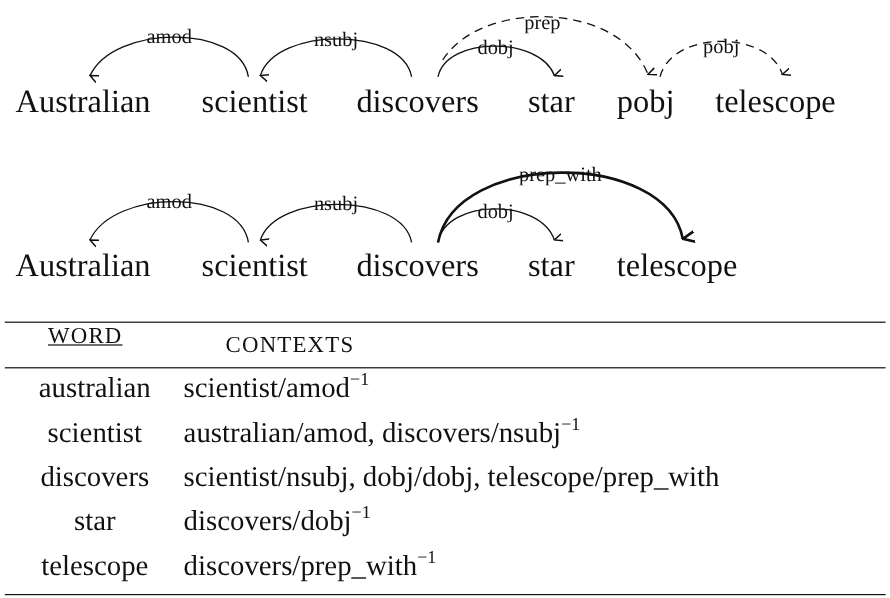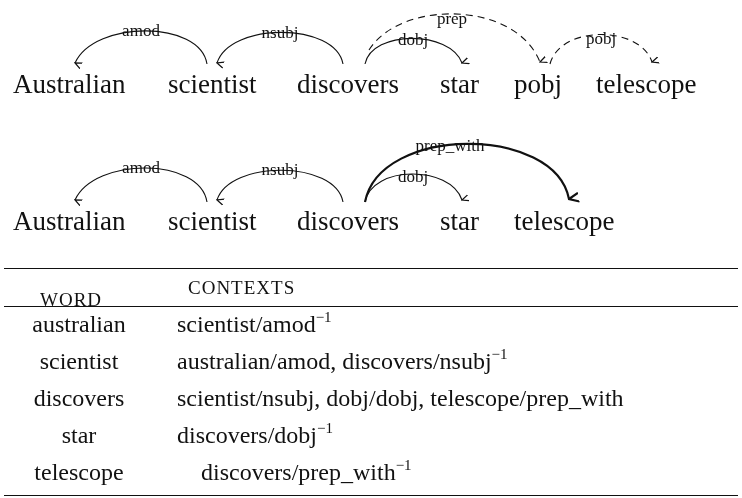--- a/index.html
+++ b/index.html
@@ -5,21 +5,21 @@
   html, body { margin:0; padding:0; background:#ffffff; }
   body { width:742px; height:498px; position:relative; overflow:hidden; font-family:"Liberation Serif", "DejaVu Serif", serif; color:#111; }
   .diagram { position:absolute; left:0; width:742px; }
   .diagram svg { position:absolute; left:0; top:0; }
   .word { position:absolute; font-size:27px; line-height:27px; white-space:nowrap; }
   .arc-label { position:absolute; font-size:17px; line-height:12px; white-space:nowrap; transform:translateX(-50%); background:transparent;margin-top:14px; }
   .table { position:absolute; left:4px; top:268px; width:734px; }
   .rule { position:absolute; left:0; width:734px; background:#111; }
   .hdr { position:absolute; font-size:19px; letter-spacing:1px; }
   .cell-word { position:absolute; font-size:24px; text-align:center; width:150px; left:0; white-space:nowrap; }
-  .cell-ctx { position:absolute; font-size:24px; left:173px; white-space:nowrap; }
+  .cell-ctx { position:absolute; font-size:24px; left:149px; white-space:nowrap; }
   sup { font-size:15px; vertical-align:10px; line-height:0; }
 </style>
 </head>
 <body>
 
 <div class="diagram" style="top:0; height:110px;">
   <svg width="742" height="110">
     <defs>
       <marker id="arrow" viewBox="0 0 10 10" refX="5" refY="9" markerWidth="7" markerHeight="7" orient="auto">
         <path d="M1,0 L5,9 L9,0" fill="none" stroke="#111" stroke-width="1.6"></path>
@@ -61,32 +61,32 @@
       </marker>
     </defs>
     <path d="M207,82 C200,37 95,37 75,80" fill="none" stroke="#111" stroke-width="1.1" marker-end="url(#arrow2)"></path>
     <path d="M343,82 C335,40 230,40 217,80" fill="none" stroke="#111" stroke-width="1.1" marker-end="url(#arrow2)"></path>
     <path d="M365,82 C372,45 450,45 462,80" fill="none" stroke="#111" stroke-width="1.1" marker-end="url(#arrow2)"></path>
     <path d="M365,82 C380,5 555,5 569,79" fill="none" stroke="#111" stroke-width="2.2" marker-end="url(#arrow3)"></path>
   </svg>
   <span class="arc-label" style="left:141px; top:28px;">amod</span>
   <span class="arc-label" style="left:280px; top:30px;">nsubj</span>
   <span class="arc-label" style="left:413px; top:37px;">dobj</span>
-  <span class="arc-label" style="left:450px; top:6px;">prep_with</span>
+  <span class="arc-label" style="left:467px; top:6px;">prep_with</span>
 
   <span class="word" style="left:13px; top:88px;">Australian</span>
   <span class="word" style="left:168px; top:88px;">scientist</span>
   <span class="word" style="left:297px; top:88px;">discovers</span>
   <span class="word" style="left:440px; top:88px;">star</span>
   <span class="word" style="left:514px; top:88px;">telescope</span>
 </div>
 
 <div class="table">
   <div class="rule" style="top:0; height:1.3px;"></div>
-  <span class="hdr" style="left:36px; top:21px;">WORD</span>
+  <span class="hdr" style="left:36px; top:2px;text-decoration:underline;">WORD</span>
   <span class="hdr" style="left:184px; top:9px;">CONTEXTS</span>
   <div class="rule" style="top:38px; height:1px;"></div>
 
   <div>
     <span class="cell-word" style="top:43px;">australian</span>
     <span class="cell-ctx" style="top:43px;"><span>scientist/amod</span><sup>−1</sup></span>
   </div>
   <div>
     <span class="cell-word" style="top:80px;">scientist</span>
     <span class="cell-ctx" style="top:80px;font-family:Liberation Serif, serif;"><span>australian/amod, discovers/nsubj</span><sup>−1</sup></span>
@@ -94,16 +94,16 @@
   <div>
     <span class="cell-word" style="top:117px;">discovers</span>
     <span class="cell-ctx" style="top:117px;"><span>scientist/nsubj, dobj/dobj, telescope/prep_with</span></span>
   </div>
   <div>
     <span class="cell-word" style="top:154px;">star</span>
     <span class="cell-ctx" style="top:154px;font-family:Liberation Serif, serif;"><span>discovers/dobj</span><sup>−1</sup></span>
   </div>
   <div>
     <span class="cell-word" style="top:191px;">telescope</span>
-    <span class="cell-ctx" style="top:191px;margin-left:24px;"><span>discovers/prep_with</span><sup>−1</sup></span>
+    <span class="cell-ctx" style="top:191px;"><span>discovers/prep_with</span><sup>−1</sup></span>
   </div>
   <div class="rule" style="top:227px; height:1.3px;"></div>
 </div>
 
 </body></html>

